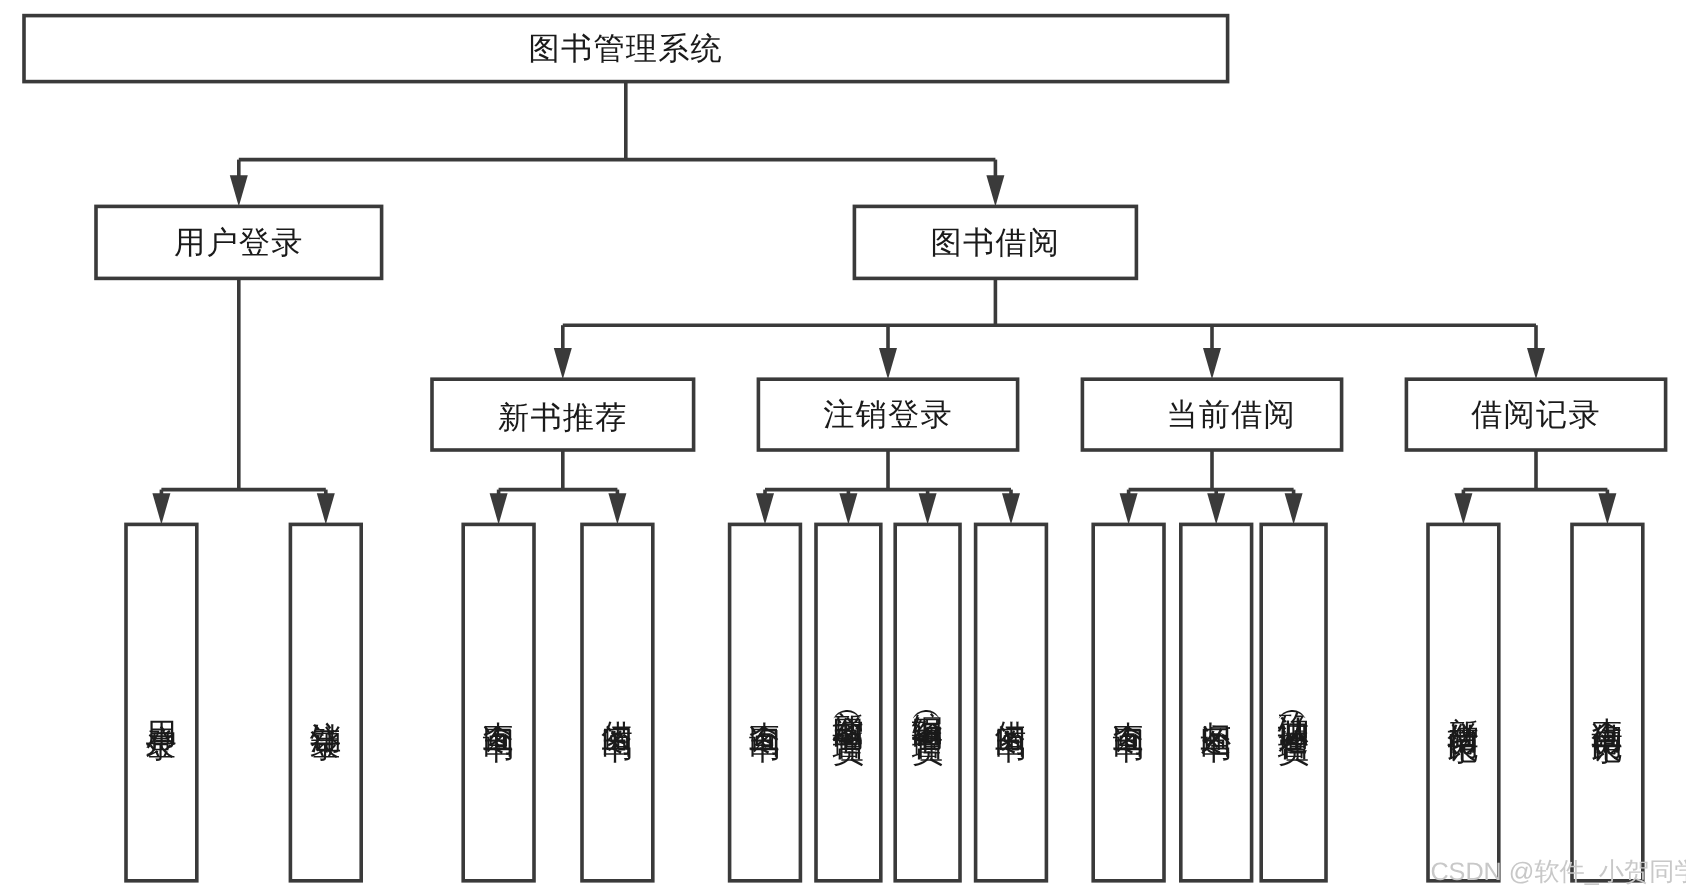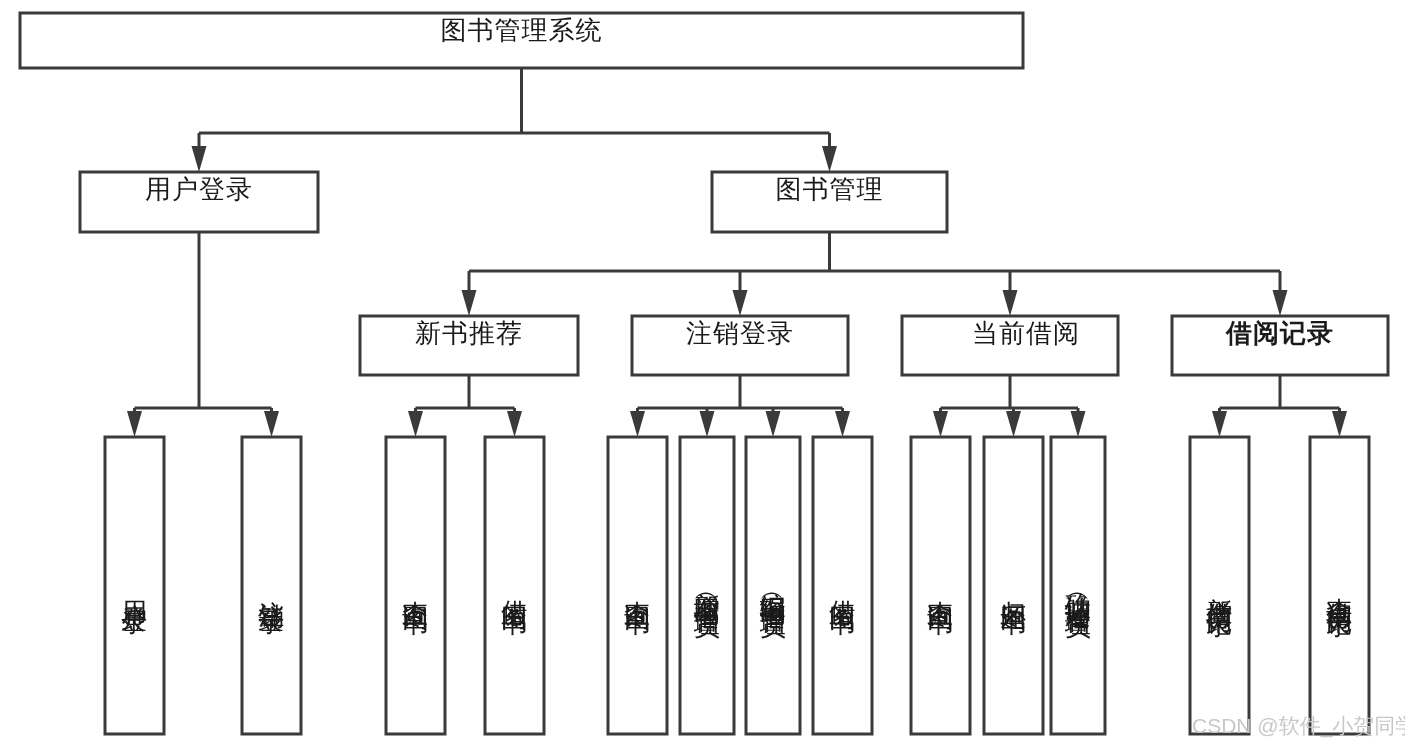--- a/index.html
+++ b/index.html
@@ -58,20 +58,21 @@
     font-family: "Liberation Sans", "DejaVu Sans", sans-serif;
     font-size: 26px;
     line-height: 1.02;
     color: #1a1a1a;
     letter-spacing: 3px;
     white-space: nowrap;
   }
   .hlabel-wrap {
     position: absolute;
     display: flex;
+    align-items: center;
     justify-content: center;
     pointer-events: none;
   }
   .hlabel-wrap span {
     font-family: "Liberation Sans", "DejaVu Sans", sans-serif;
     font-size: 26px;
     color: #1a1a1a;
     letter-spacing: 1px;
     white-space: nowrap;
   }
@@ -183,32 +184,32 @@
       </g>
   </svg>
   <div id="labels-layer">
       <div class="hlabel-wrap" style="left: 20px; top: 13px; width: 1003px; height: 55px;">
         <span>图书管理系统</span>
       </div>
       <div class="hlabel-wrap" style="left: 80px; top: 172px; width: 238px; height: 60px;">
         <span>用户登录</span>
       </div>
       <div class="hlabel-wrap" style="left: 712px; top: 172px; width: 235px; height: 60px;">
-        <span>图书管理</span>
+        <span>图书借阅</span>
       </div>
       <div class="hlabel-wrap" style="left: 360px; top: 316px; width: 218px; height: 65px;">
         <span>新书推荐</span>
       </div>
       <div class="hlabel-wrap" style="left: 632px; top: 316px; width: 216px; height: 59px;">
         <span>注销登录</span>
       </div>
       <div class="hlabel-wrap" style="left: 902px; top: 316px; width: 248px; height: 59px;">
         <span>当前借阅</span>
       </div>
-      <div class="hlabel-wrap" style="left: 1172px; top: 316px; width: 216px; height: 59px; font-weight: bold;">
+      <div class="hlabel-wrap" style="left: 1172px; top: 316px; width: 216px; height: 59px;">
         <span>借阅记录</span>
       </div>
       <div class="vlabel-wrap" style="left: 105px; top: 437px; width: 59px; height: 297px;">
         <span>用户登录</span>
       </div>
       <div class="vlabel-wrap" style="left: 242px; top: 437px; width: 59px; height: 297px;">
         <span>注销登录</span>
       </div>
       <div class="vlabel-wrap" style="left: 386px; top: 437px; width: 59px; height: 297px;">
         <span>查询图书</span>

